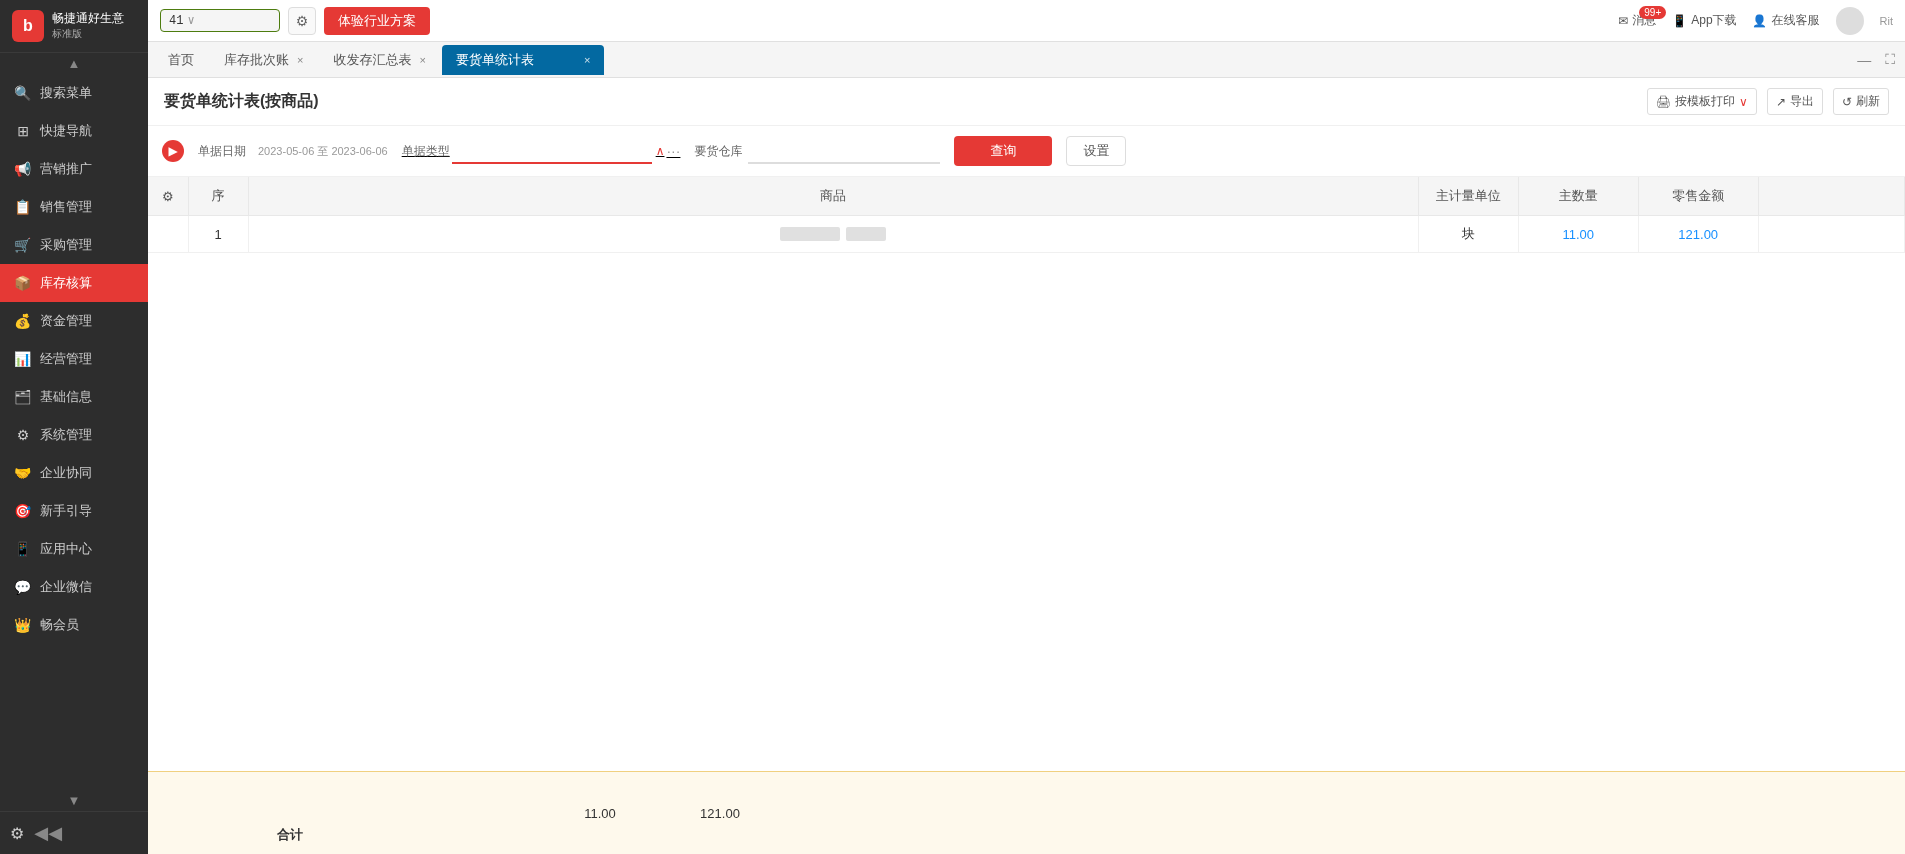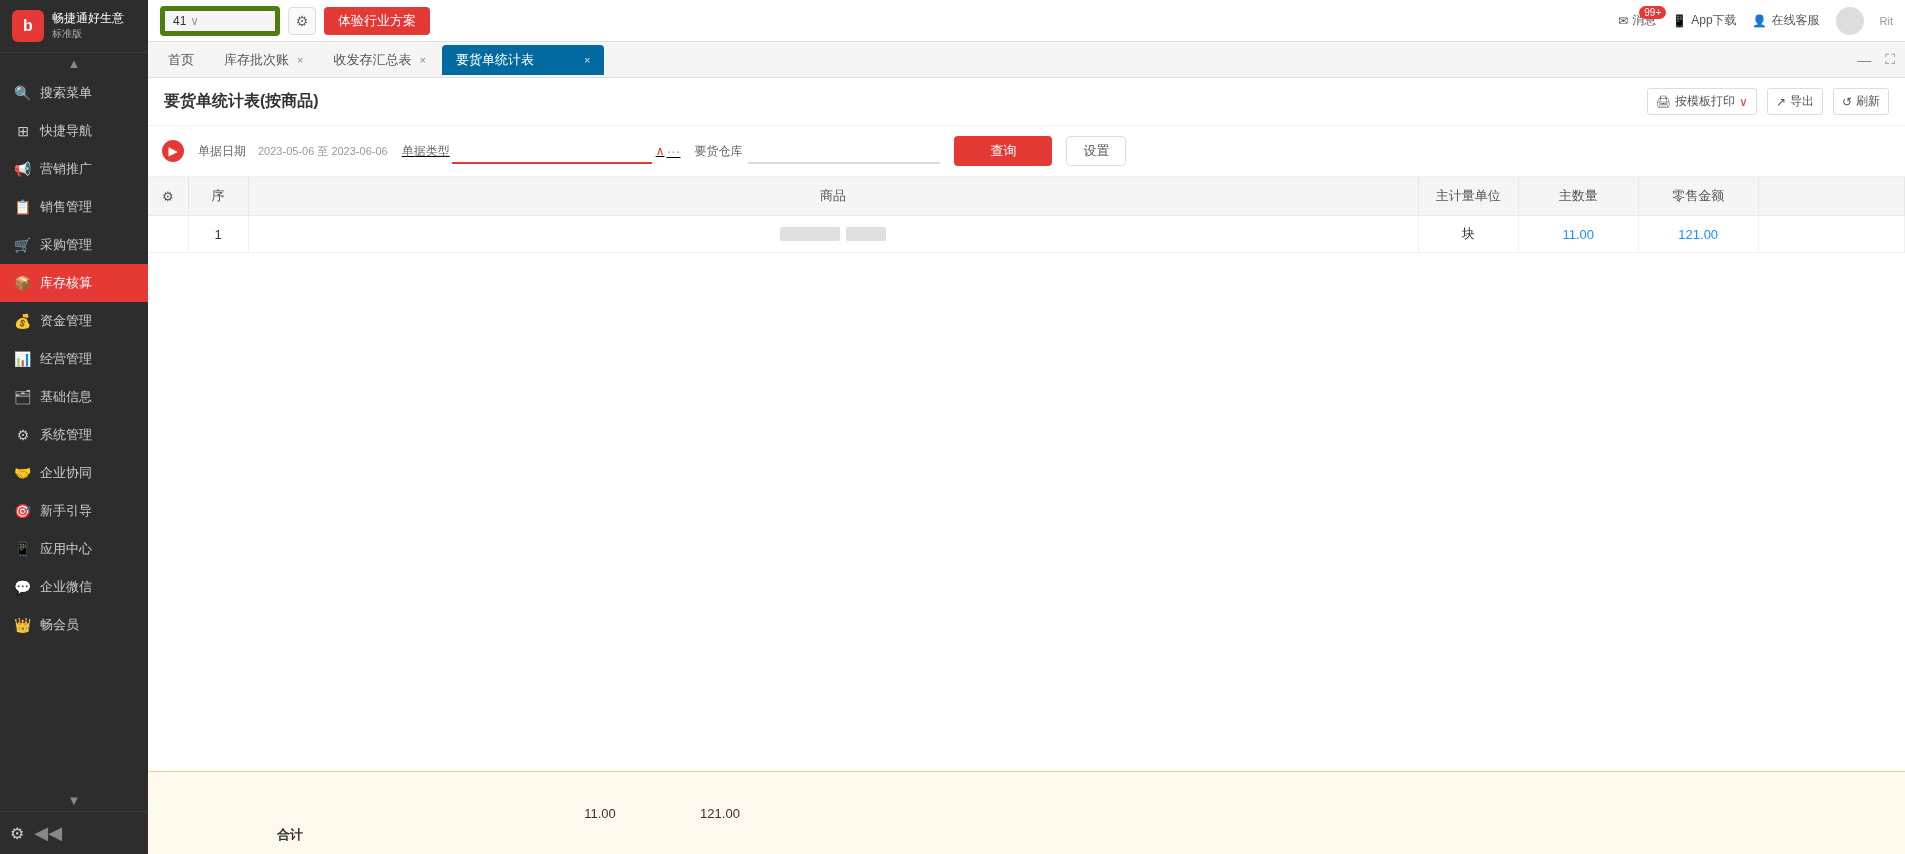--- a/index.html
+++ b/index.html
@@ -81,27 +81,28 @@
       display: flex;
       align-items: center;
       gap: 8px;
       flex: 1;
     }
     .store-selector {
       display: flex;
       align-items: center;
       gap: 4px;
       background: #f5f5f5;
-      border: 5px solid #4d7c0f;
+      border: 1px solid #4d7c0f;
       border-radius: 4px;
       padding: 3px 8px;
       cursor: pointer;
       font-size: 12px;
       color: #333;
       min-width: 120px;
+      font-family: Liberation Mono, monospace;
     }
     .settings-gear {
       width: 28px; height: 28px;
       border: 1px solid #ddd;
       border-radius: 4px;
       display: flex; align-items: center; justify-content: center;
       cursor: pointer; color: #666; font-size: 14px;
       background: #f9f9f9;
     }
     .industry-btn {

